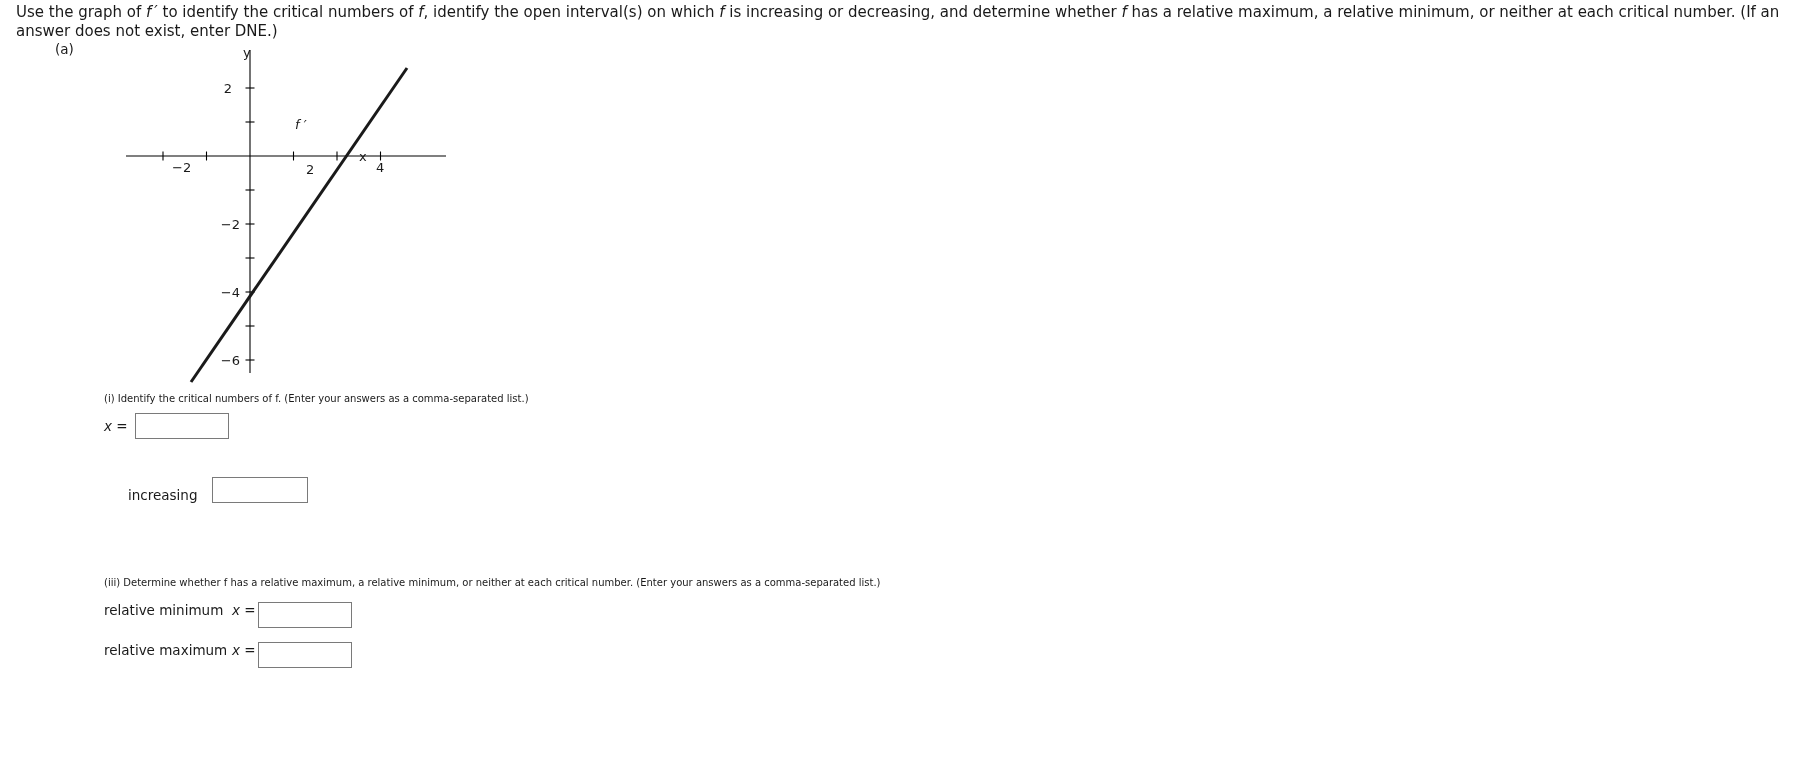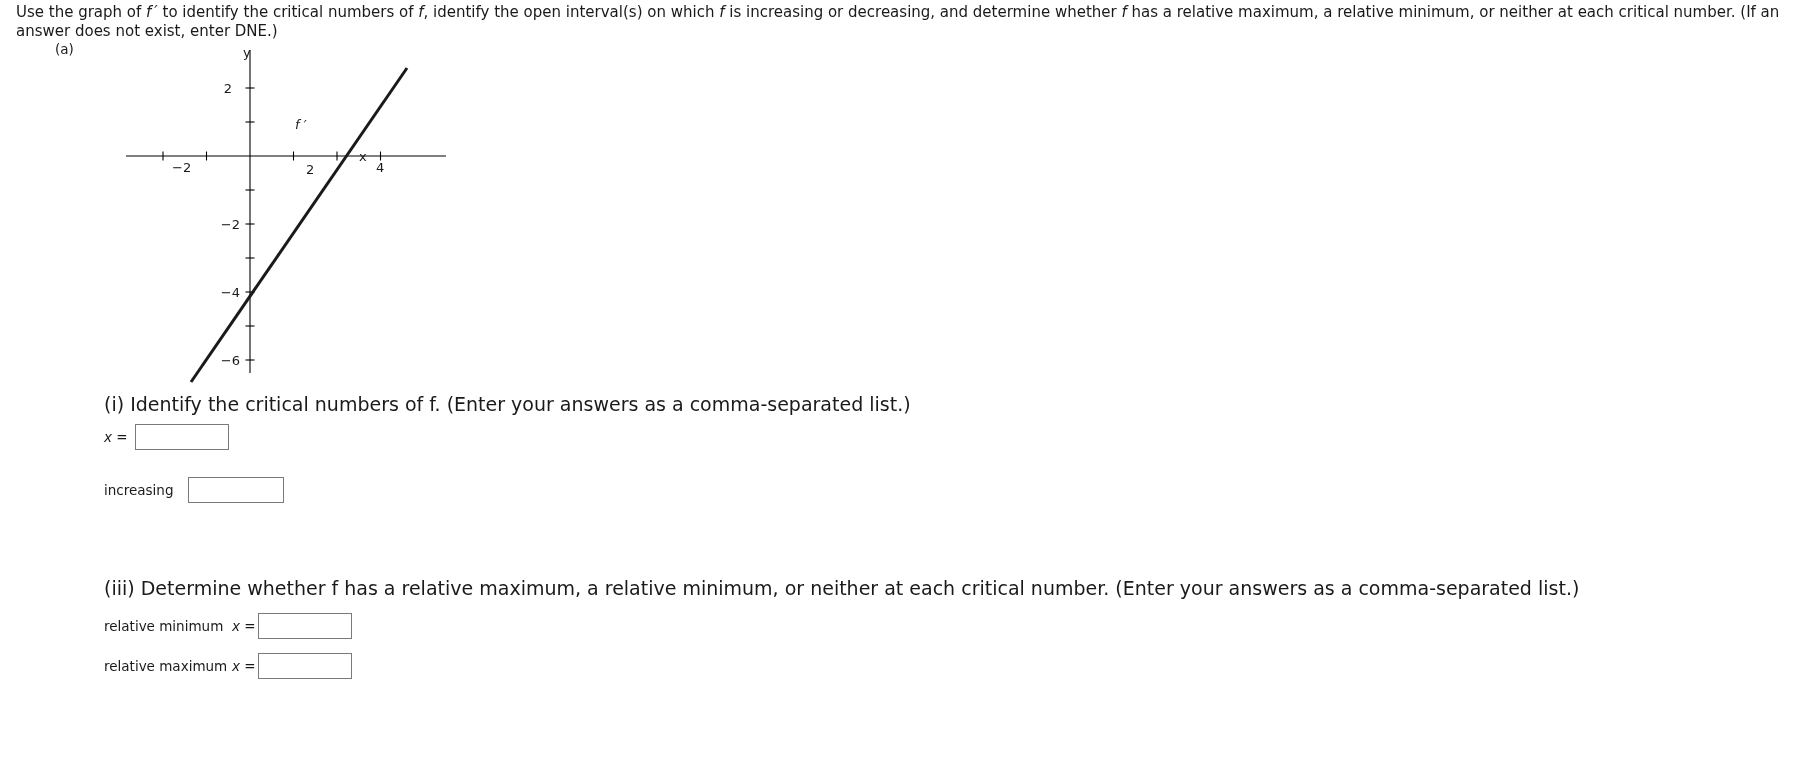--- a/index.html
+++ b/index.html
@@ -36,21 +36,21 @@
     position: absolute;
     left: 110px;
     top: 38px;
     width: 370px;
     height: 345px;
   }
   .graph-wrap svg { display: block; }
   
   .q-block { position: absolute; }
   .q-text {
-    font-size: 19px;
+    font-size: 10px;
     white-space: nowrap;
   }
   .ansfield {
     border: 1px solid #7a7a7a;
     background: #ffffff;
     height: 26px;
     box-sizing: border-box;
     font-family: "DejaVu Sans", sans-serif;
     font-size: 13.5px;
     padding: 2px 4px;
@@ -61,25 +61,25 @@
   .ansfield.w96 { width: 96px; }
   .ansfield.w94 { width: 94px; }
   .lbl { font-size: 13.5px; }
   .eq { font-style: italic; font-size: 13.5px; }
 
   #qi { left: 104px; top: 393px; }
   #qi .line2 { margin-top: 9px; display: flex; align-items: center; }
   #qi .line2 .eq { margin-right: 7px; }
 
   #qii { left: 104px; top: 463px; }
-  #qii .rowline { display: flex; align-items: center; margin-top: 14px; }
+  #qii .rowline { display: flex; align-items: flex-end; margin-top: 14px; margin-left: 24px; }
   #qii .rowline .lbl { width: 84px; }
 
   #qiii { left: 104px; top: 577px; }
-  #qiii .rowline { display: flex; align-items: center; margin-top: 14px; }
+  #qiii .rowline { display: flex; margin-top: 14px; }
   #qiii .rowline .lbl { width: 128px; }
   #qiii .rowline .eq { width: 26px; }
 </style>
 </head>
 <body>
 
 <div class="prompt">
   <span>Use the graph of </span><span class="italic">f ′</span><span> to identify the critical numbers of </span><span class="italic">f</span><span>, identify the open interval(s) on which </span><span class="italic">f</span><span> is increasing or decreasing, and determine whether </span><span class="italic">f</span><span> has a relative maximum, a relative minimum, or neither at each critical number. (If an answer does not exist, enter DNE.)</span>
 </div>
 

